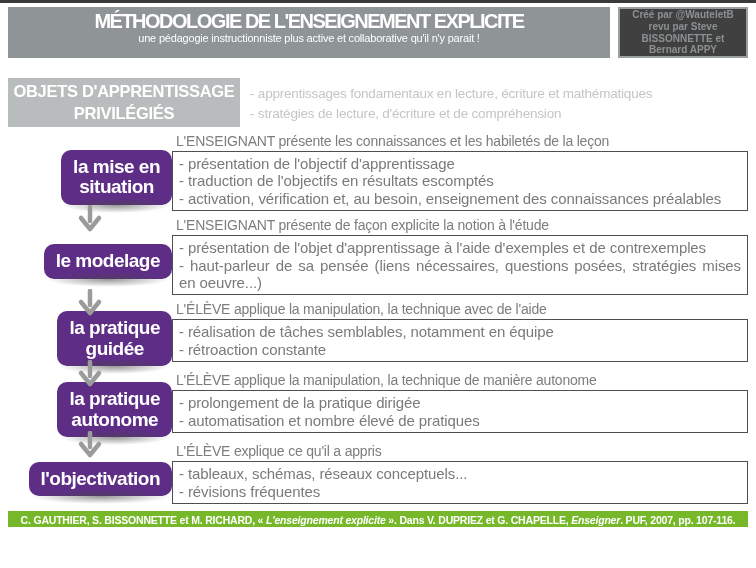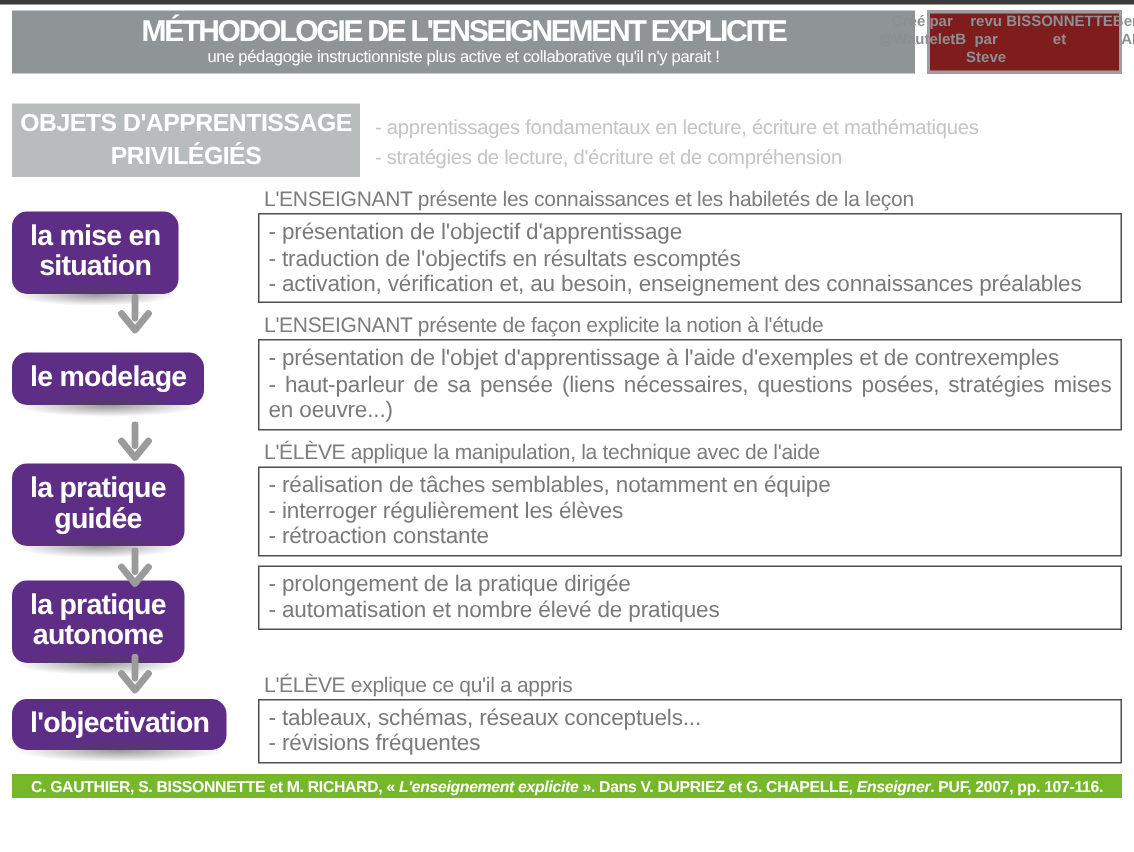--- a/index.html
+++ b/index.html
@@ -9,34 +9,34 @@
     position:relative;
   }
   .topline{height:3px;background:#3a3a3a;}
   .page{padding:4px 8px 0;}
 
   
   .header-row{display:flex;align-items:stretch;gap:8px;}
   .title-box{flex:1;background:#8f9496;color:#fff;text-align:center;padding:4px 0 5px;}
   .title{font-weight:bold;font-size:20px;letter-spacing:-1.5px;line-height:1.02;white-space:nowrap;}
   .subtitle{font-weight:normal;font-size:11px;margin-top:1px;letter-spacing:-0.2px;}
-  .credit-box{width:126px;border:2px solid #9aa0a2;background:#7f1d1d;color:#8b9093;
-    font-size:10px;font-weight:bold;text-align:center;display:flex;flex-direction:row;
+  .credit-box{width:126px;border:2px solid #9aa0a2;background:#404040;color:#8b9093;
+    font-size:10px;font-weight:bold;text-align:center;display:flex;flex-direction:column;
     justify-content:center;line-height:1.18;}
 
   
   .objects-row{display:flex;margin-top:20px;}
   .objects-box{width:232px;background:#b9bcbd;color:#fff;font-weight:bold;font-size:16.5px;
     text-align:center;white-space:pre-line;line-height:1.3;padding:3px 0;letter-spacing:-0.3px;}
   .objects-items{color:#c3c5c6;font-size:13.5px;padding:6px 0 0 10px;line-height:1.45;letter-spacing:-0.2px;}
 
   
   .stage{display:flex;margin-top:6px;}
   .label-col{width:164px;min-width:164px;position:relative;display:flex;align-items:center;
-    justify-content:flex-start;padding-top:10px;}
+    justify-content:flex-end;padding-top:10px;}
   .stage-label{position:relative;background:#5e2e86;color:#fff;font-weight:bold;font-size:19px;
     letter-spacing:-0.5px;line-height:1.08;text-align:center;padding:7px 12px;border-radius:10px;
     white-space:pre;z-index:1;}
   .stage-label::after{content:"";position:absolute;left:2px;right:2px;bottom:-8px;height:15px;
     background:radial-gradient(ellipse at center,rgba(70,70,70,0.55) 0%,rgba(70,70,70,0) 70%);
     z-index:-1;}
   .arrow{position:absolute;bottom:-22px;left:50%;transform:translateX(-50%);z-index:2;}
   .stage:last-child .arrow{display:none;}
   .content-col{flex:1;}
   .stage-header{color:#7d7d7d;font-size:14px;margin:0 0 2px 4px;letter-spacing:-0.2px;}
@@ -120,36 +120,36 @@
 guidée</div>
       <svg class="arrow" width="26" height="28" viewBox="0 0 26 28">
         <path d="M13 2 V16" stroke="#9b9b9b" stroke-width="4.5" fill="none" stroke-linecap="round"></path>
         <path d="M4 13 L13 24 L22 13" stroke="#9b9b9b" stroke-width="4.5" fill="none" stroke-linecap="round" stroke-linejoin="round"></path>
       </svg>
     </div>
     <div class="content-col">
       <div class="stage-header">L'ÉLÈVE applique la manipulation, la technique avec de l'aide</div>
       <div class="stage-box">
             <div class="point">- réalisation de tâches semblables, notamment en équipe</div>
-            <div class="point">- interroger régulièrement les élèves</div>
             <div class="point">- rétroaction constante</div>
           </div>
     </div>
   </div>
 
   <div class="stage">
     <div class="label-col">
       <div class="stage-label">la pratique
 autonome</div>
       <svg class="arrow" width="26" height="28" viewBox="0 0 26 28">
         <path d="M13 2 V16" stroke="#9b9b9b" stroke-width="4.5" fill="none" stroke-linecap="round"></path>
         <path d="M4 13 L13 24 L22 13" stroke="#9b9b9b" stroke-width="4.5" fill="none" stroke-linecap="round" stroke-linejoin="round"></path>
       </svg>
     </div>
     <div class="content-col">
+      <div class="stage-header">L'ÉLÈVE applique la manipulation, la technique de manière autonome</div>
       <div class="stage-box">
             <div class="point">- prolongement de la pratique dirigée</div>
             <div class="point">- automatisation et nombre élevé de pratiques</div>
           </div>
     </div>
   </div>
 
   <div class="stage">
     <div class="label-col">
       <div class="stage-label">l'objectivation</div>

